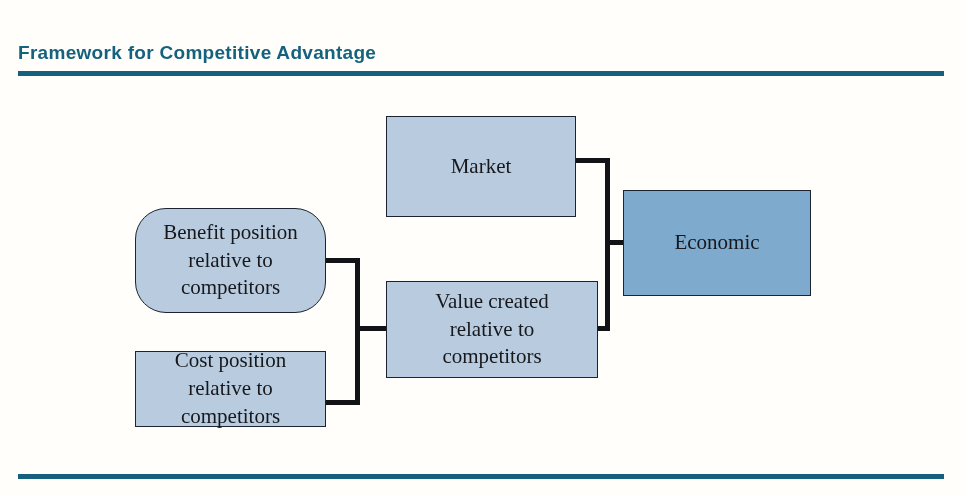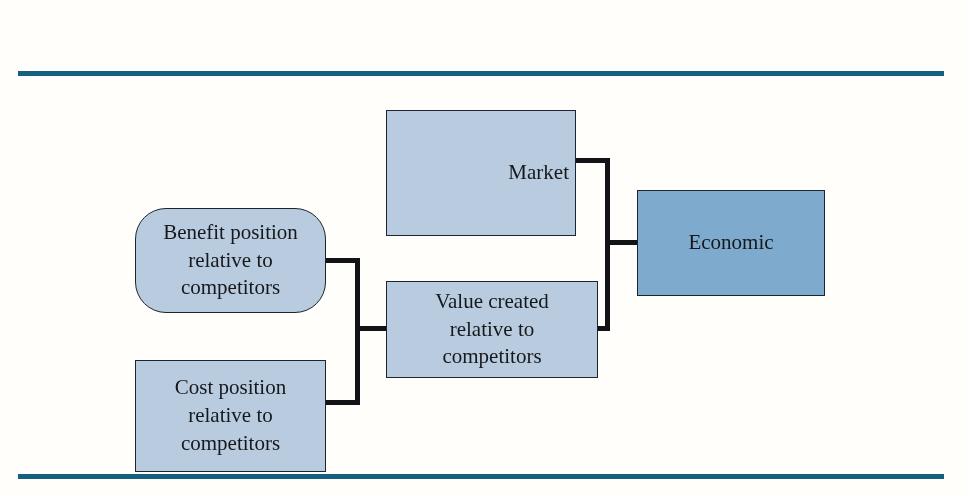--- a/index.html
+++ b/index.html
@@ -71,25 +71,25 @@
     font-family: "Liberation Serif", serif;
     font-size: 21px;
     line-height: 1.32;
     color: #16181c;
     z-index: 3;
   }
   .node.accent { background: #7eaacd; }
   .node .txt { display: block; padding: 0 6px; }
 
   
-  .node-market   { left: 386px; top: 30px;  width: 190px; height: 126px; justify-content: flex-end; }
+  .node-market   { left: 386px; top: 36px;  width: 190px; height: 101px; }
   .node-benefit  { left: 135px; top: 128px; width: 191px; height: 105px; border-radius: 31px; }
   .node-value    { left: 386px; top: 201px; width: 212px; height: 97px;  }
-  .node-cost     { left: 135px; top: 280px; width: 191px; height: 112px;  }
-  .node-economic { left: 637px; top: 110px; width: 188px; height: 106px; }
+  .node-cost     { left: 135px; top: 271px; width: 191px; height: 76px;  }
+  .node-economic { left: 623px; top: 110px; width: 188px; height: 106px; }
 
   
   .conn {
     position: absolute;
     background: #111317;
     z-index: 2;
   }
   
   .conn-benefit-h { left: 322px; top: 178px; width: 38px; height: 5px; }
   .conn-cost-h    { left: 322px; top: 320px; width: 38px; height: 5px; }
@@ -100,20 +100,21 @@
   .conn-market-h  { left: 572px; top: 78px;  width: 38px; height: 5px; }
   .conn-value-h   { left: 572px; top: 246px; width: 38px; height: 5px; }
   .conn-right-v   { left: 605px; top: 78px;  width: 5px;  height: 173px; }
   .conn-right-out { left: 605px; top: 160px; width: 36px; height: 5px; }
 </style>
 </head>
 <body>
 
 <div id="page">
 
+  <div class="fig-title">Framework for Competitive Advantage</div>
 
   <div class="rule rule-top"></div>
 
   <div class="canvas">
 
     <div class="conn conn-benefit-h"></div>
     <div class="conn conn-cost-h"></div>
     <div class="conn conn-left-v"></div>
     <div class="conn conn-left-out"></div>
 

